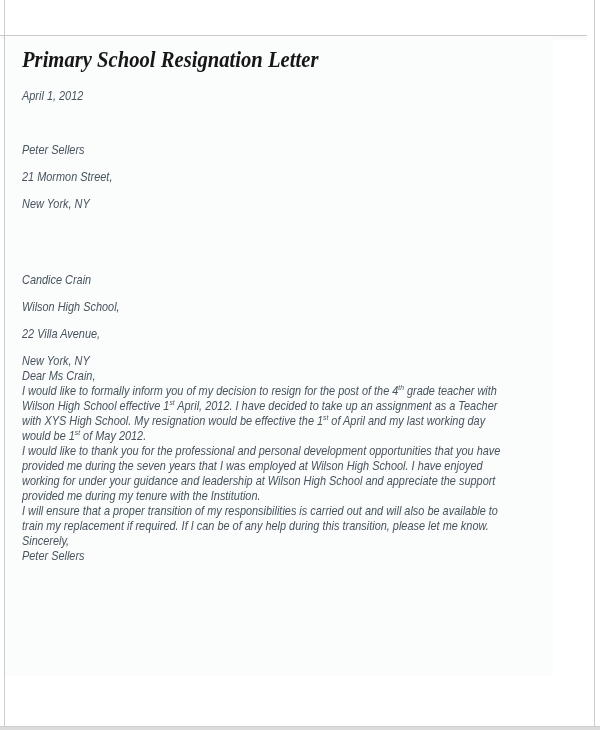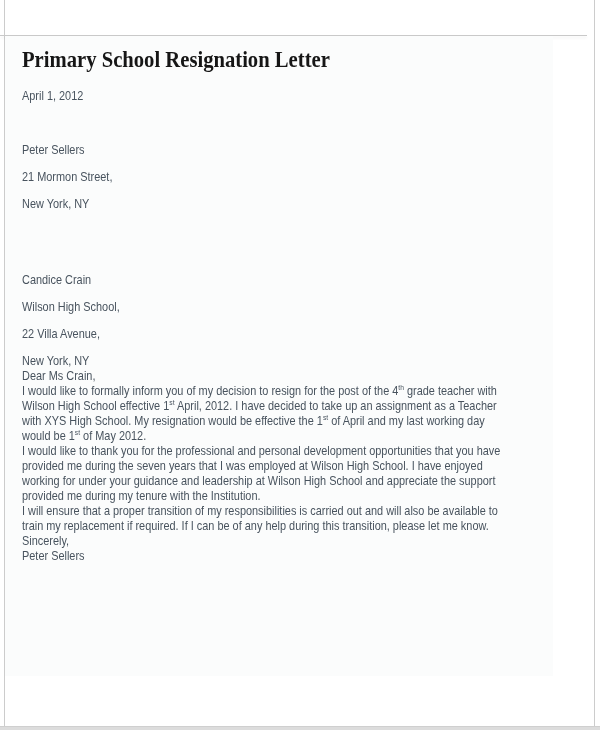--- a/index.html
+++ b/index.html
@@ -10,20 +10,21 @@
     overflow: hidden;
     background: #ffffff;
   }
   .page {
     position: relative;
     width: 600px;
     height: 730px;
     background: #ffffff;
     overflow: hidden;
     font-family: "Liberation Sans", sans-serif;
+    font-style: italic;
   }
   .border-left {
     position: absolute;
     left: 4px; top: 0; bottom: 0;
     width: 1px;
     background: #cccccc;
   }
   .border-right {
     position: absolute;
     right: 5px; top: 0; bottom: 0;

